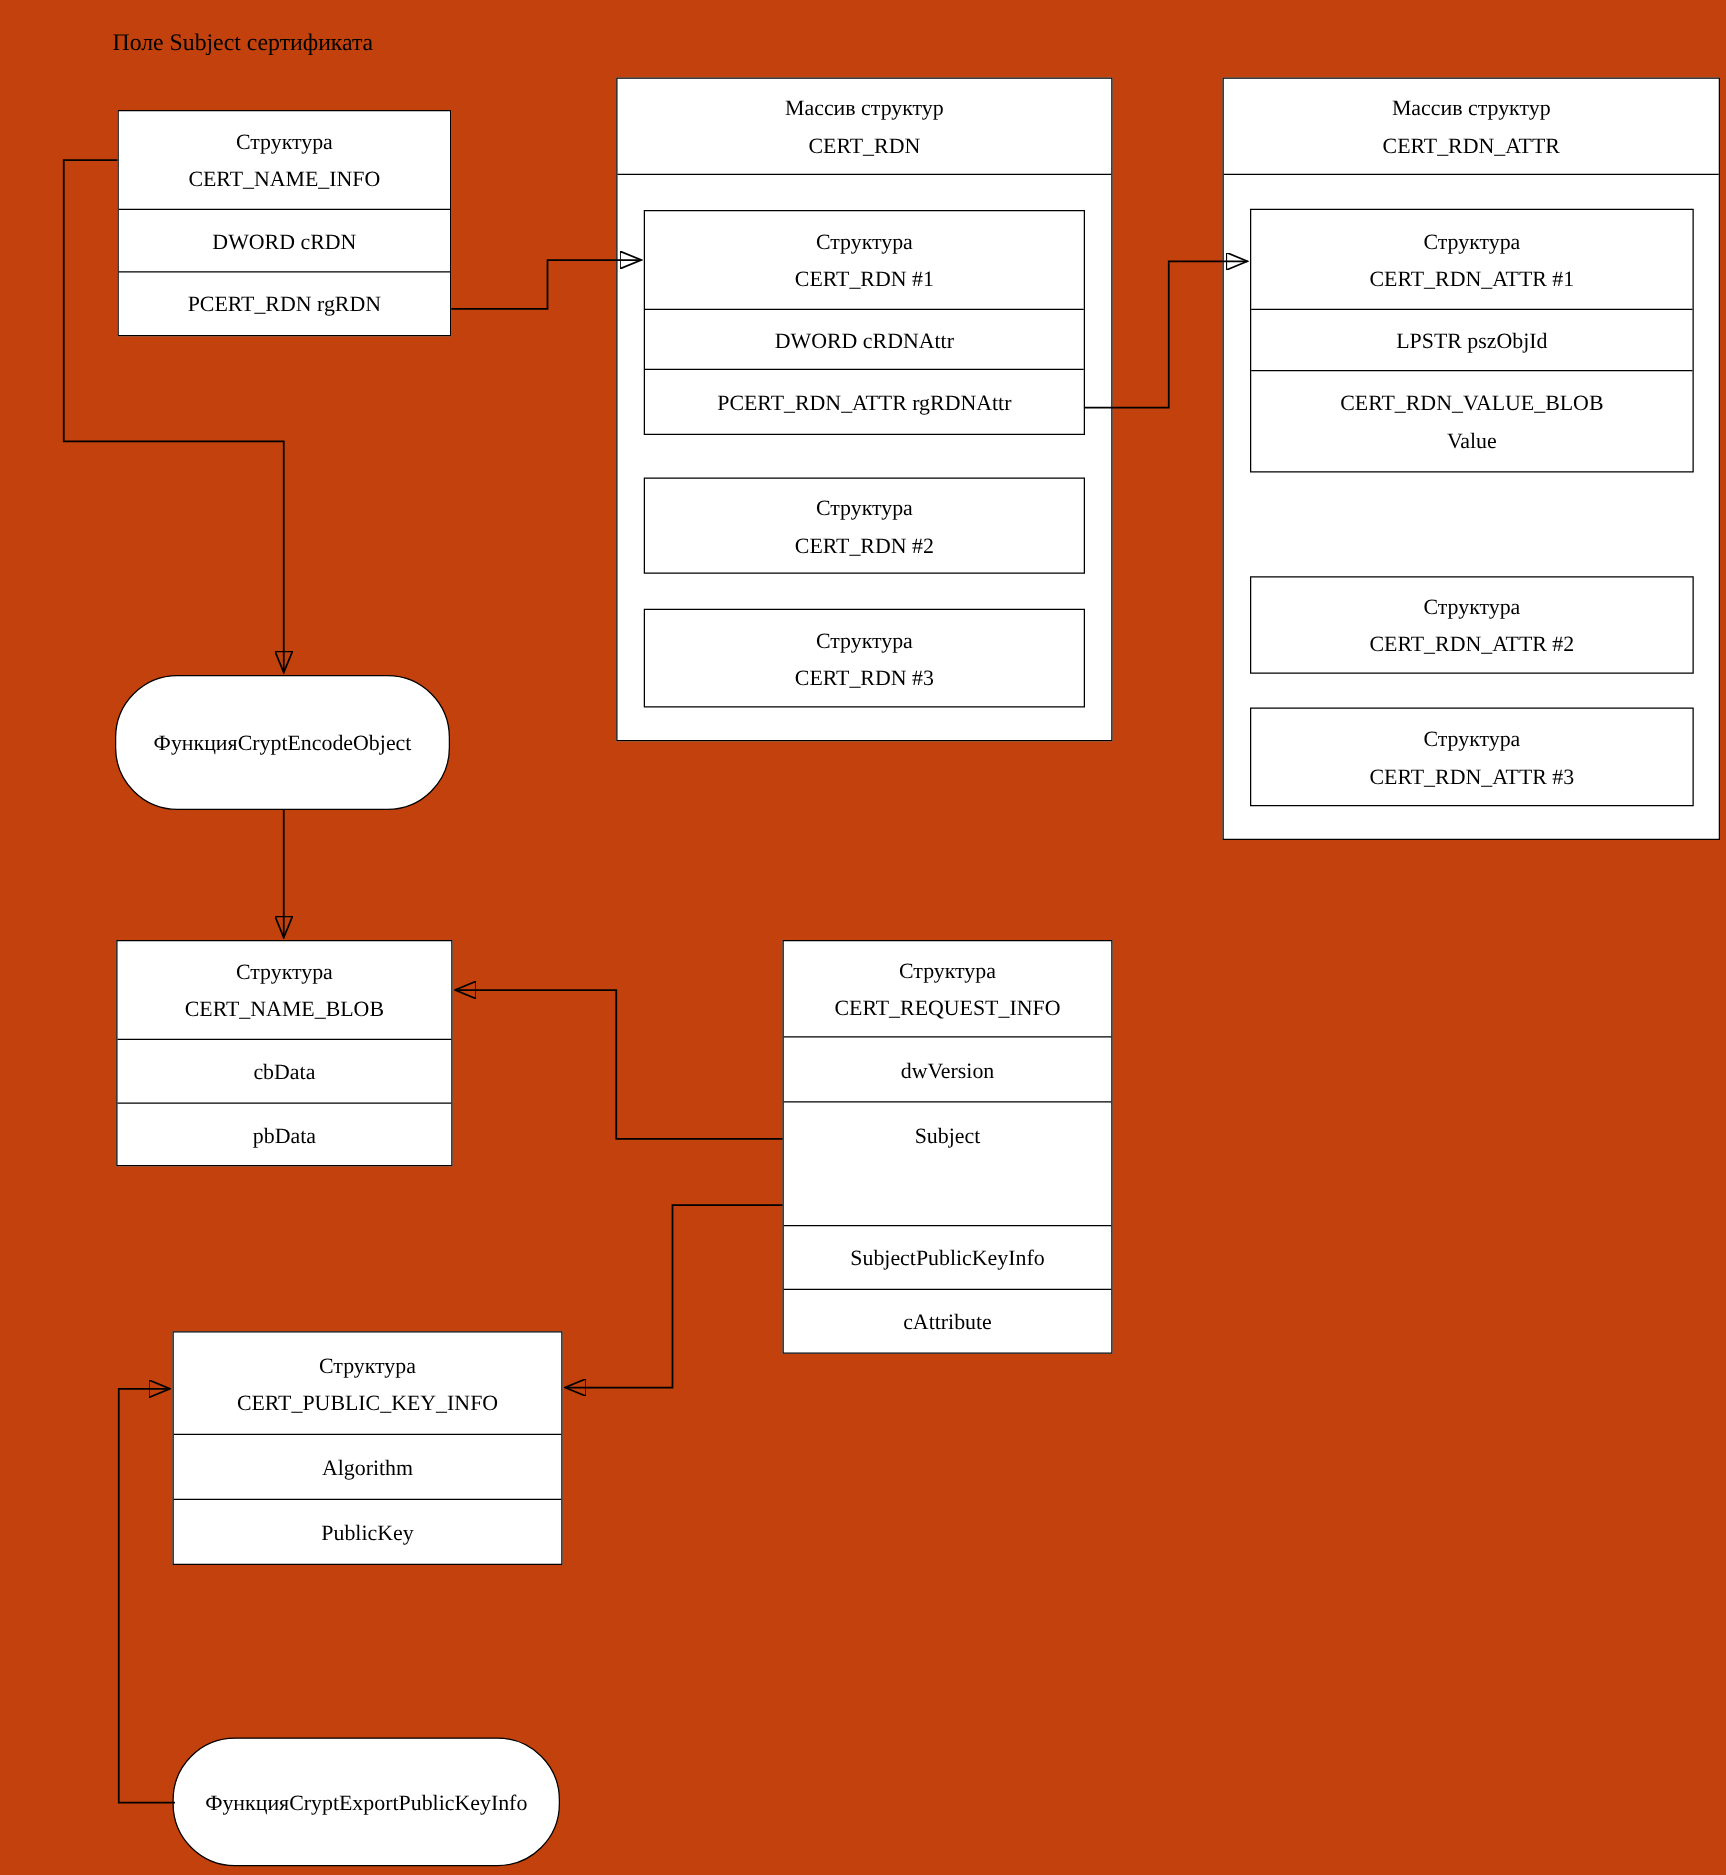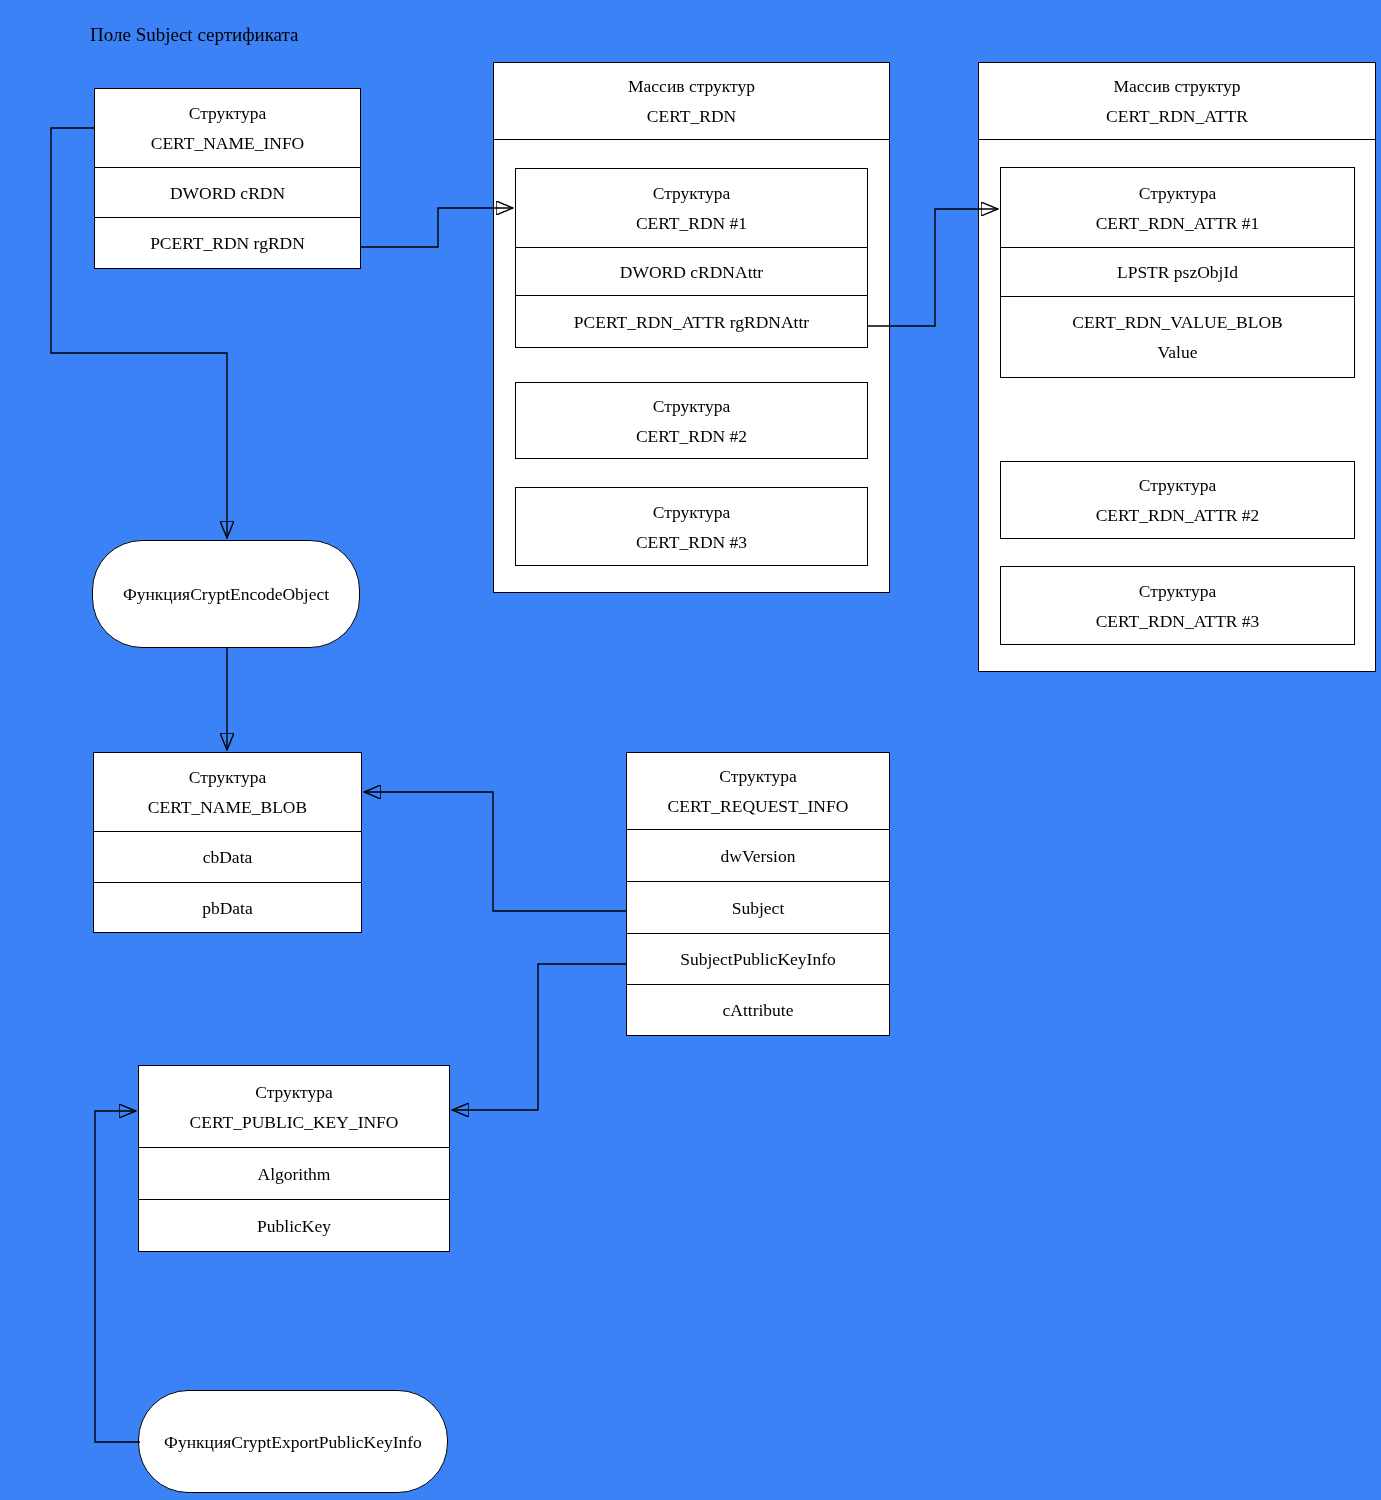--- a/index.html
+++ b/index.html
@@ -1,17 +1,17 @@
 <!DOCTYPE html>
 <html><head>
 <meta charset="utf-8">
 <style>
   html,body{margin:0;padding:0;background:#fff;}
   #canvas{
-    position:relative;width:1381px;height:1500px;background:#3b82f6;
+    position:relative;width:1381px;height:1500px;background:#c2410c;
     font-family:"Liberation Serif","DejaVu Serif",serif;color:#000;
   }
   .page-title{
     position:absolute;font-size:19px;white-space:nowrap;
   }
   .box{
     position:absolute;border:1.5px solid #000;background:#fff;box-sizing:border-box;
   }
   .cell{
     display:flex;flex-direction:column;justify-content:center;align-items:center;
@@ -122,21 +122,21 @@
     <div class="cell" style="height:50px;">pbData</div>
   </div>
 
   <div class="box" style="left:626px;top:752px;width:264px;">
     <div class="cell" style="height:76px;">
       <div>Структура</div>
       <div>CERT_REQUEST_INFO</div>
     </div>
     <div class="cell" style="height:52px;">dwVersion</div>
     <div class="cell" style="height:52px;">Subject</div>
-    <div class="cell" style="height:51px;">SubjectPublicKeyInfo</div>
+    <div class="cell" style="height:51px;margin-top:47px;">SubjectPublicKeyInfo</div>
     <div class="cell" style="height:51px;">cAttribute</div>
   </div>
 
   <div class="box" style="left:138px;top:1065px;width:312px;">
     <div class="cell" style="height:81px;">
       <div>Структура</div>
       <div>CERT_PUBLIC_KEY_INFO</div>
     </div>
     <div class="cell" style="height:52px;">Algorithm</div>
     <div class="cell" style="height:52px;">PublicKey</div>

